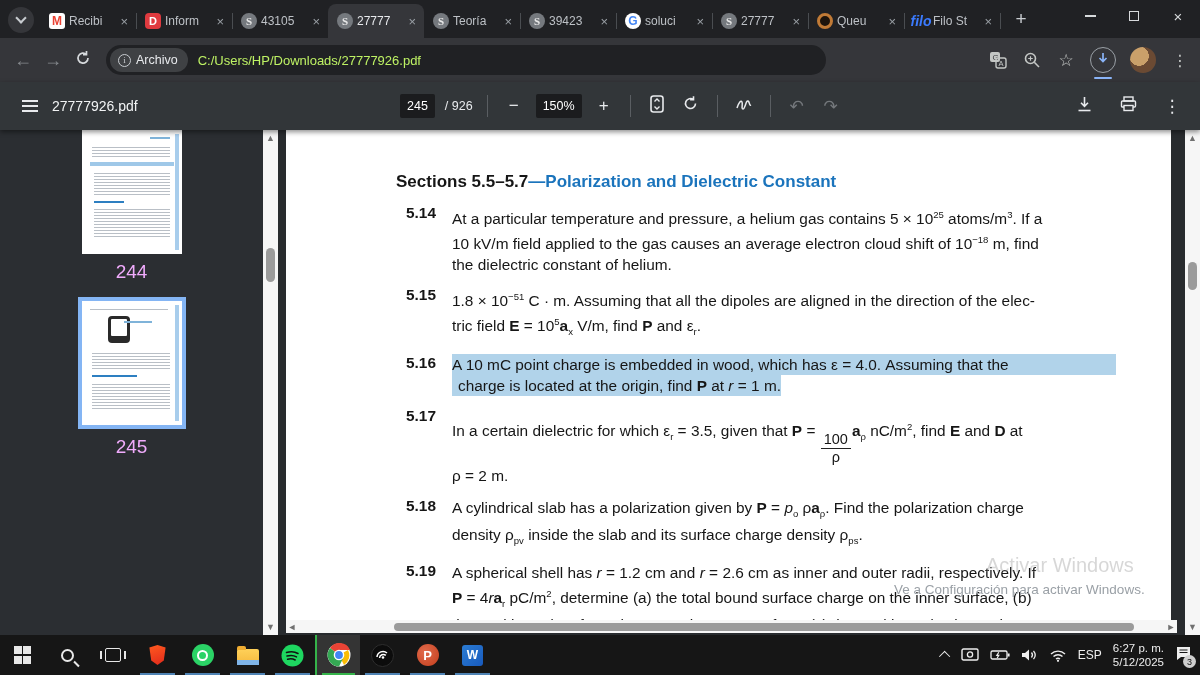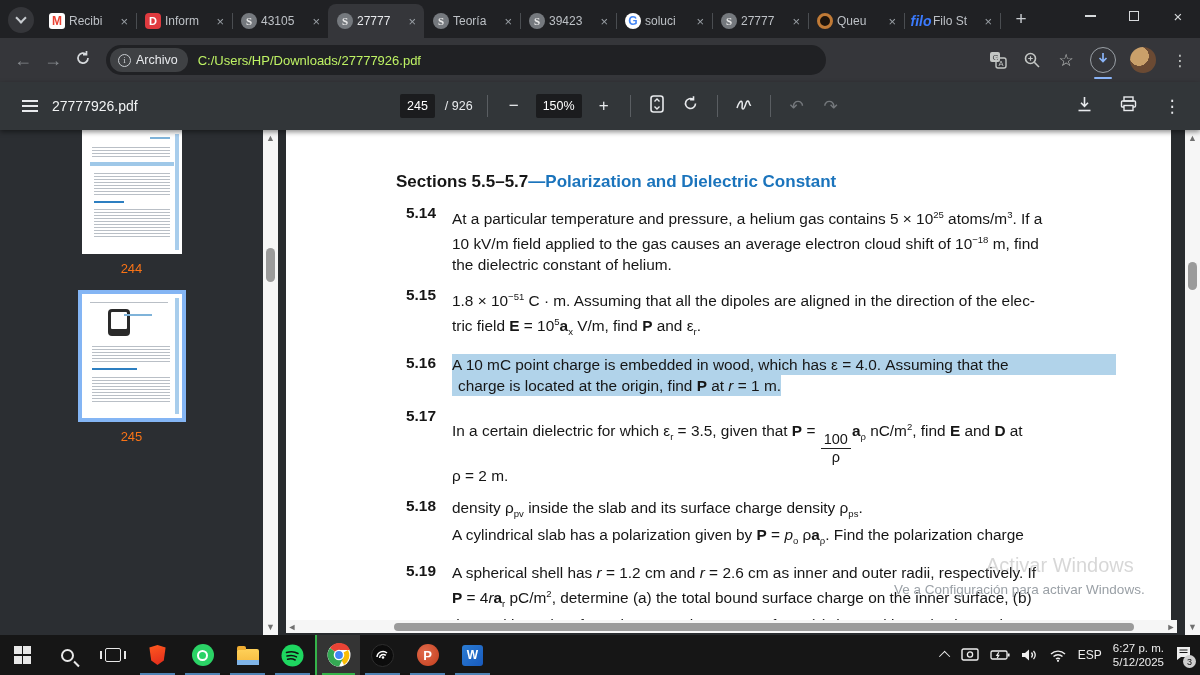--- a/index.html
+++ b/index.html
@@ -57,21 +57,21 @@
   .tbi{color:#e8eaed;font-size:17px;width:24px;text-align:center;}
   .tbi.dim{color:#74787c;}
   .pdf-right{position:absolute;right:16px;display:flex;align-items:center;gap:20px;}
 
   
   .content{position:absolute;left:0;top:130px;width:1200px;height:505px;background:#282b2e;}
   .sidebar{position:absolute;left:0;top:0;width:263px;height:100%;background:#2b2e32;overflow:hidden;}
   .thumbwrap{width:100%;display:flex;flex-direction:column;align-items:center;}
   .thumb{position:relative;background:#fff;width:100px;height:124px;overflow:hidden;}
   .thumb.sel{width:108px;height:132px;border:4px solid #84b5f4;}
-  .thlabel{color:#f97316;font-size:13px;margin:7px 16px 14px;}
+  .thlabel{color:#f0abfc;font-size:19px;margin:7px 16px 14px;}
   .tstripe{position:absolute;right:3px;top:4px;bottom:4px;width:4px;background:#a8cdec;}
   .tlines{position:absolute;background:repeating-linear-gradient(#fff 0 2px,#b9bfc6 2px 3px);}
   .tblue{position:absolute;height:3px;background:#2d7fc1;}
   .thl{position:absolute;height:4px;background:#9fc8e8;}
   .tdev{position:absolute;width:22px;height:27px;background:#2a2a2a;border-radius:4px;}
   .tdev:after{content:"";position:absolute;left:3px;top:3px;right:3px;bottom:7px;background:#fff;border-radius:1px;}
   .tdonut{position:absolute;border-radius:50%;}
 
   .sidescroll{position:absolute;left:263px;top:0;width:15px;height:100%;background:#f6f6f6;}
   .viewport{position:absolute;left:278px;top:0;right:15px;height:100%;background:#282b2e;}
@@ -377,22 +377,22 @@
                   <div class="pline tall">In a certain dielectric for which ε<sub>r</sub> = 3.5, given that <b>P</b> = <span class="frac">
                       <span class="fr-n">100</span>
                       <span class="fr-d">ρ</span>
                     </span><b>a</b><sub>ρ</sub> nC/m<sup>2</sup>, find <b>E</b> and <b>D</b> at</div>
                   <div class="pline">ρ = 2 m.</div>
                 </div>
               </div>
               <div class="prob">
                 <div class="pnum">5.18</div>
                 <div class="ptext">
+                  <div class="pline">A cylindrical slab has a polarization given by <b>P</b> = <i>p</i><sub>o</sub> ρ<b>a</b><sub>ρ</sub>. Find the polarization charge</div>
                   <div class="pline">density ρ<sub>pv</sub> inside the slab and its surface charge density ρ<sub>ps</sub>.</div>
-                  <div class="pline">A cylindrical slab has a polarization given by <b>P</b> = <i>p</i><sub>o</sub> ρ<b>a</b><sub>ρ</sub>. Find the polarization charge</div>
                 </div>
               </div>
               <div class="prob">
                 <div class="pnum">5.19</div>
                 <div class="ptext">
                   <div class="pline">A spherical shell has <i>r</i> = 1.2 cm and <i>r</i> = 2.6 cm as inner and outer radii, respectively. If</div>
                   <div class="pline"><b>P</b> = 4<i>r</i><b>a</b><sub>r</sub> pC/m<sup>2</sup>, determine (a) the total bound surface charge on the inner surface, (b)</div>
                   <div class="pline">the total bound surface charge on the outer surface, (c) the total bound volume charge.</div>
                 </div>
               </div>

